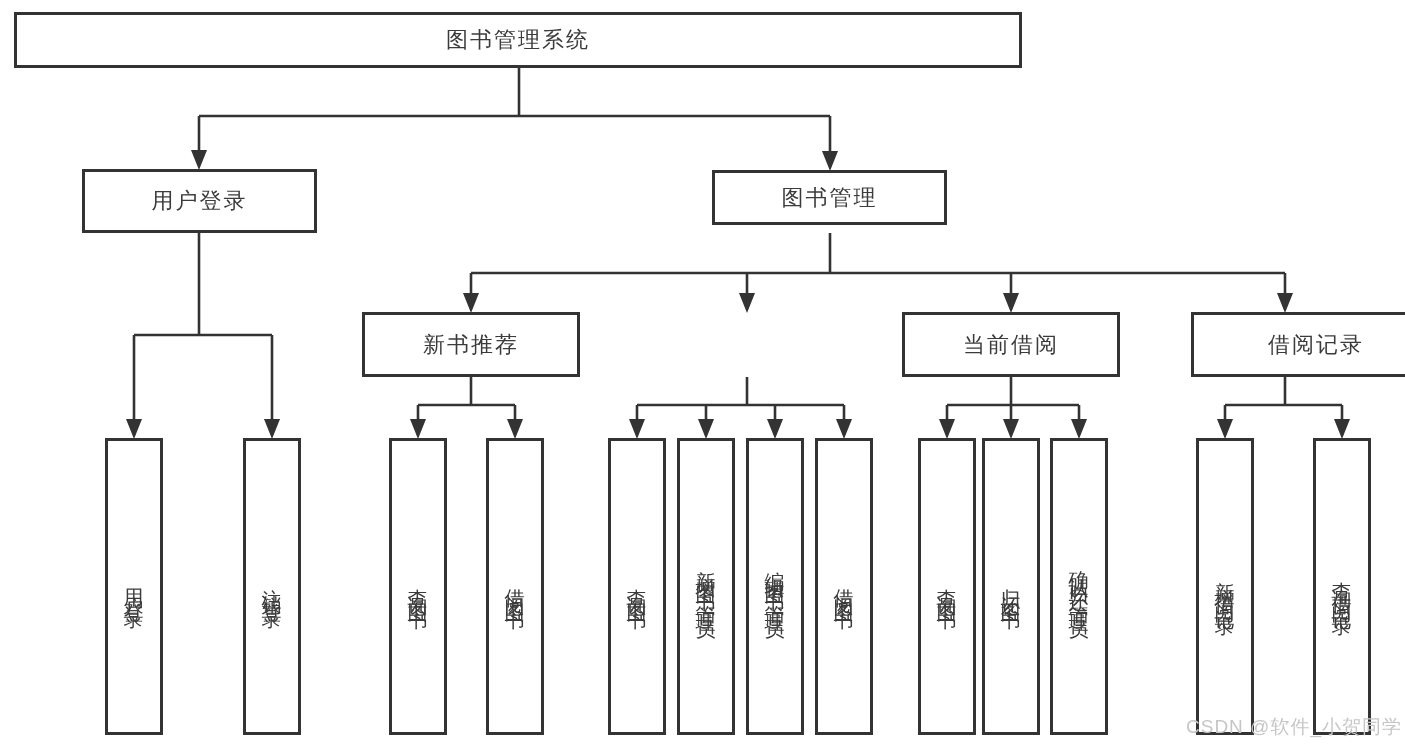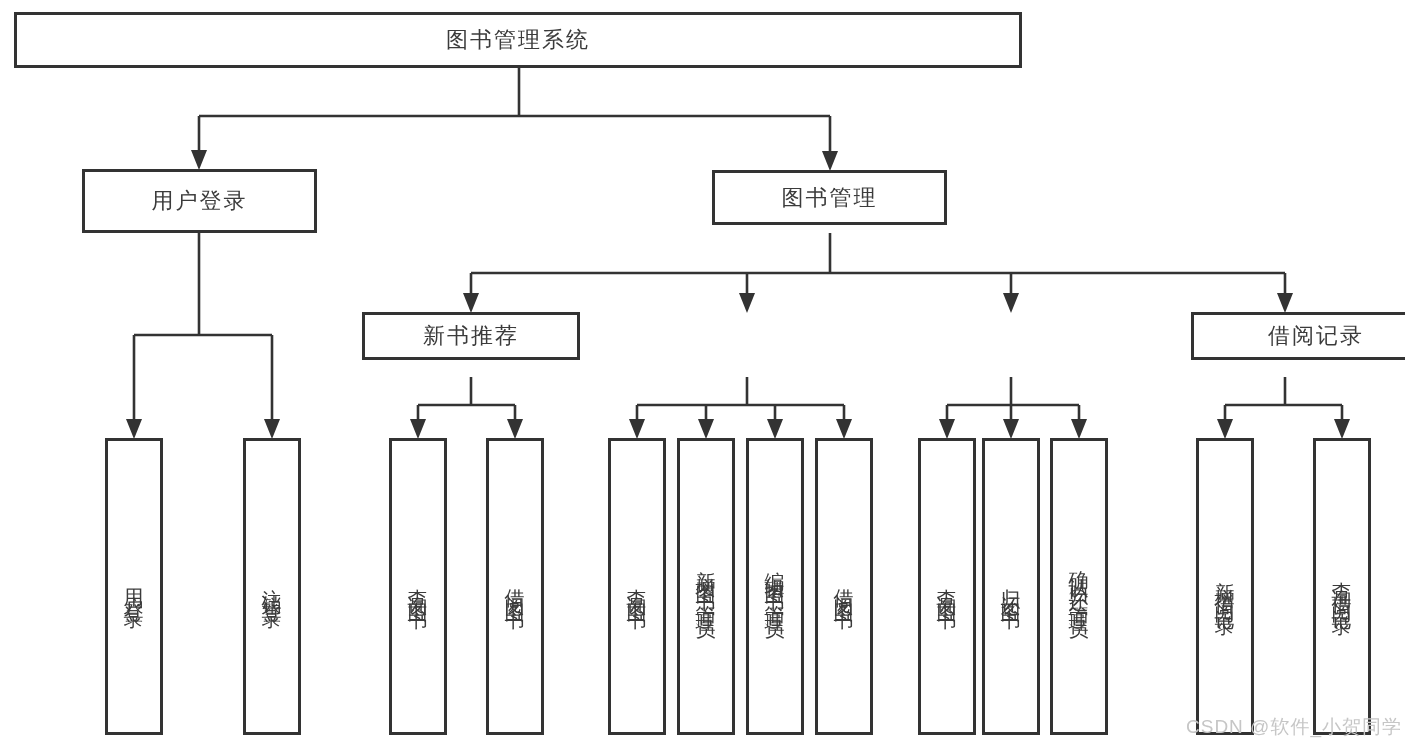--- a/index.html
+++ b/index.html
@@ -23,21 +23,21 @@
   }
   .leaf{
     writing-mode:vertical-rl; text-orientation:mixed;
     font-size:20px; letter-spacing:7px; line-height:1;
     padding:4px 0; justify-content:center;
   }
   .root-box   {left:14px;  top:12px;  width:1008px; height:56px;}
   .lvl1       {top:169px;  height:64px; width:235px;}
   .b-userlogin{left:82px;}
   .b-bookmgmt {left:712px; top:170px; height:55px;}
-  .lvl2       {top:312px;  height:48px; width:218px;}
+  .lvl2       {top:312px;  height:65px; width:218px;}
   .g-newbook  {left:362px;}
   .g-borrow   {left:638px;}
   .g-current  {left:902px;}
   .g-records  {left:1191px;padding-left:32px;}
   .leaf       {top:438px;  height:297px; width:58px;}
   .lf-a1{left:105px;} .lf-a2{left:243px;}
   .lf-b1{left:389px;} .lf-b2{left:486px;}
   .lf-c1{left:608px;} .lf-c2{left:677px;} .lf-c3{left:746px;} .lf-c4{left:815px;}
   .lf-d1{left:918px;} .lf-d2{left:982px;} .lf-d3{left:1050px;}
   .lf-e1{left:1196px;} .lf-e2{left:1313px;}
@@ -112,20 +112,21 @@
     <path class="c-line" d="M1342,405 L1342,420"></path>
     <path class="c-head" d="M1334,419 L1350,419 L1342,439 Z"></path>
   </svg>
 
   <div class="node root-box">图书管理系统</div>
 
   <div class="node lvl1 b-userlogin">用户登录</div>
   <div class="node lvl1 b-bookmgmt">图书管理</div>
 
   <div class="node lvl2 g-newbook">新书推荐</div>
+  <div class="node lvl2 g-current">当前借阅</div>
   <div class="node lvl2 g-records">借阅记录</div>
 
   <div class="node leaf lf-a1">用户登录</div>
   <div class="node leaf lf-a2">注销登录</div>
 
   <div class="node leaf lf-b1">查询图书</div>
   <div class="node leaf lf-b2">借阅图书</div>
 
   <div class="node leaf lf-c1">查询图书</div>
   <div class="node leaf lf-c2">新增图书（管理员）</div>

